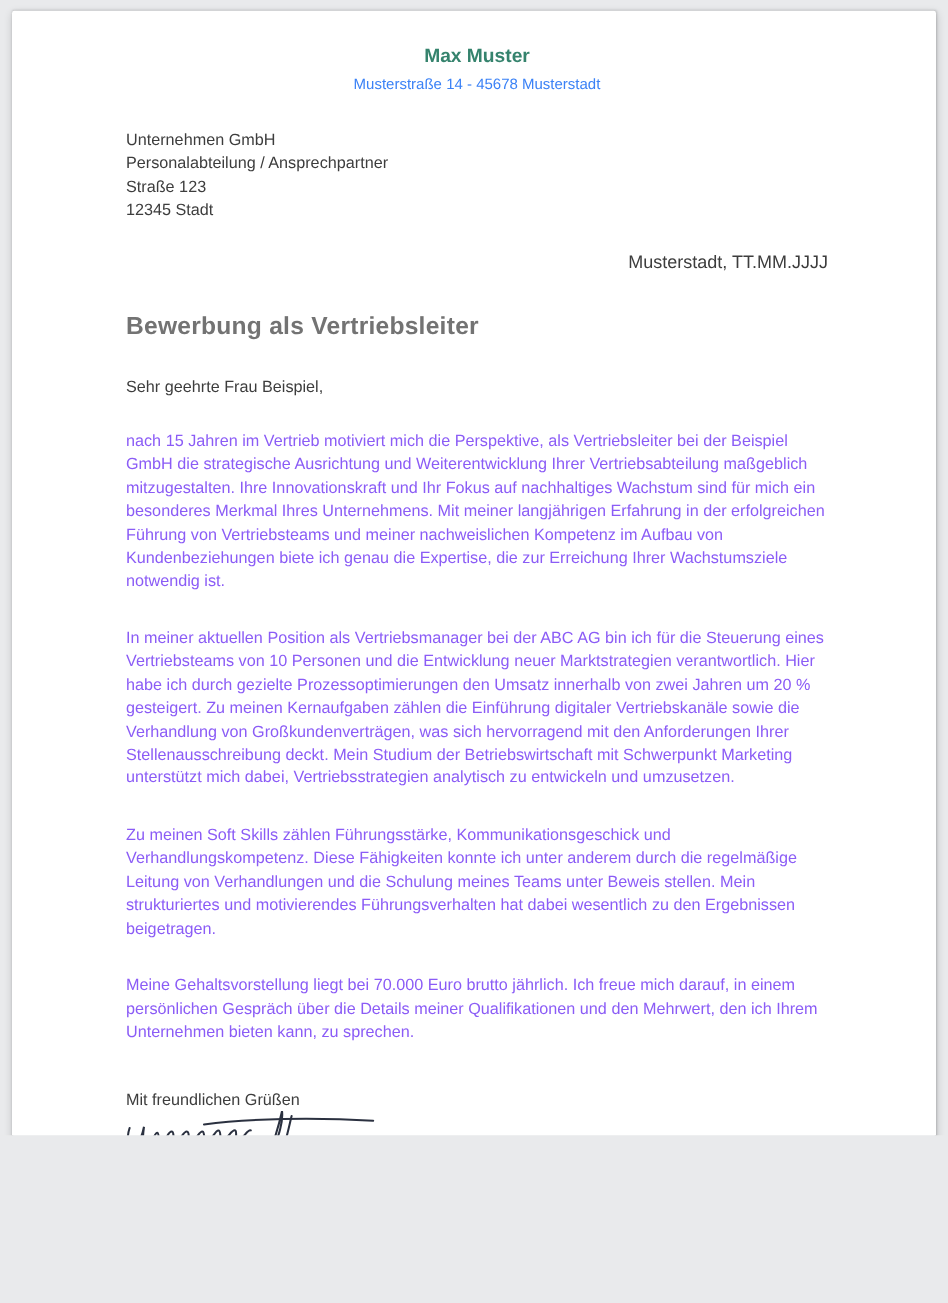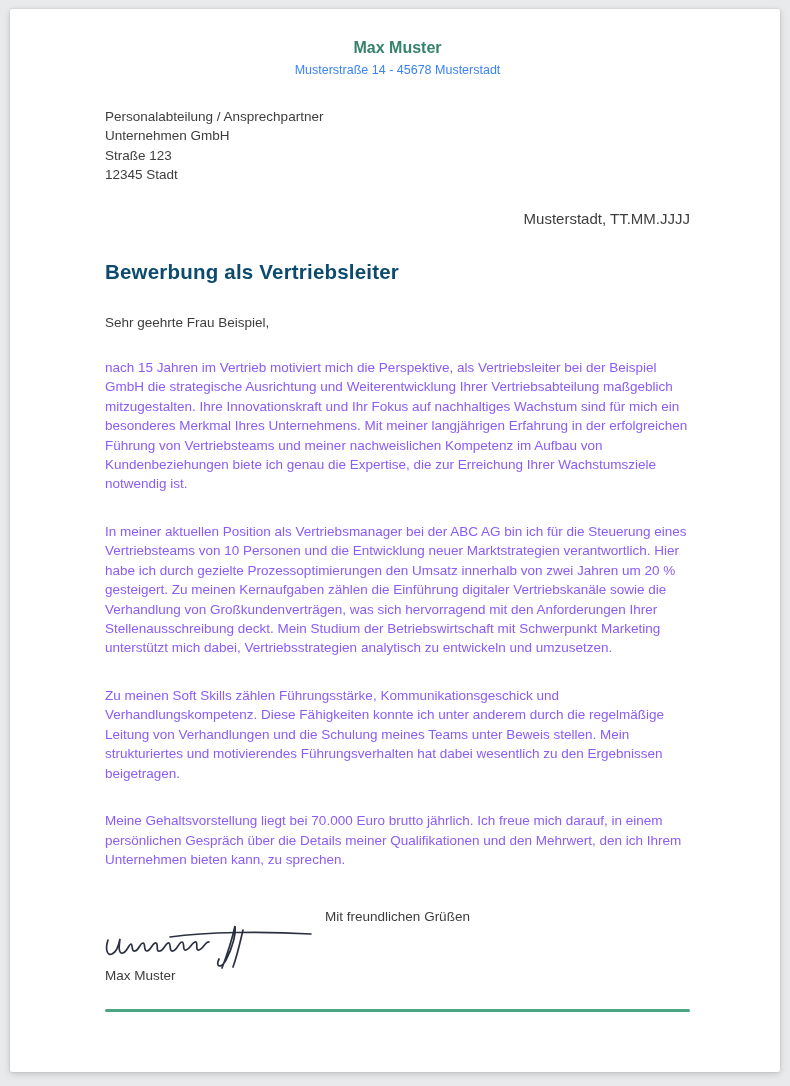--- a/index.html
+++ b/index.html
@@ -3,21 +3,21 @@
 <meta charset="utf-8">
 <style>
   html, body {
     margin: 0;
     padding: 0;
     background: #e9eaec;
     font-family: "Liberation Sans", "DejaVu Sans", sans-serif;
   }
   .viewport {
     width: 790px;
-    height: 1086px;
+    height: 946px;
     margin: 0 auto;
     padding-top: 9px;
     box-sizing: border-box;
   }
   .page {
     position: relative;
     width: 770px;
     height: 1063px;
     margin: 0 auto;
     background: #ffffff;
@@ -43,37 +43,37 @@
     margin-top: 27px;
     font-size: 13.5px;
     line-height: 1.45;
   }
   .date-row {
     text-align: right;
     font-size: 15px;
     margin-top: 25px;
   }
   .subject {
-    color: #0c4a6e;
+    color: #737373;
     font-size: 20.5px;
     font-weight: 700;
     margin: 33px 0 10px 0;
     letter-spacing: .2px;
   }
   .salutation {
     margin-top: 31px;
     font-size: 13.5px;
   }
   .body-paragraph {
     margin: 28px 0 0 0;
     font-size: 13.5px;
     line-height: 1.44;
     color: #8b5cf6;
   }
-  .closing { margin-top: 40px; font-size: 13.5px; text-align: center; }
+  .closing { margin-top: 40px; font-size: 13.5px; }
   .signature-wrap {
     margin-top: 1px;
     height: 42px;
     position: relative;
   }
   .signature-svg { position: absolute; left: -3px; top: -2px; }
   .signer { font-size: 13.5px; margin-top: 1px; }
   .footer-divider {
     position: absolute;
     left: 95px;
@@ -89,22 +89,22 @@
 
 <div class="viewport">
   <div class="page">
 
     <div class="letter-head">
       <div class="sender-name">Max Muster</div>
       <div class="sender-line">Musterstraße 14 - 45678 Musterstadt</div>
     </div>
 
     <div class="recipient">
+      <div>Unternehmen GmbH</div>
       <div>Personalabteilung / Ansprechpartner</div>
-      <div>Unternehmen GmbH</div>
       <div>Straße 123</div>
       <div>12345 Stadt</div>
     </div>
 
     <div class="date-row">Musterstadt, TT.MM.JJJJ</div>
 
     <h1 class="subject">Bewerbung als Vertriebsleiter</h1>
 
     <div class="salutation">Sehr geehrte Frau Beispiel,</div>
 

